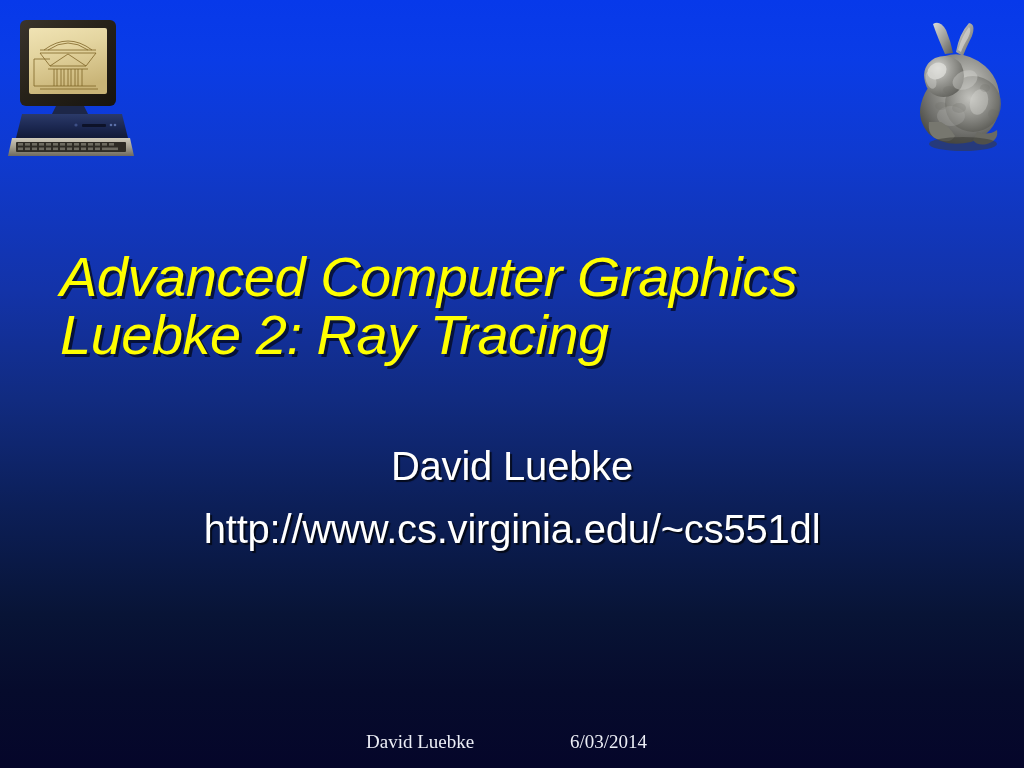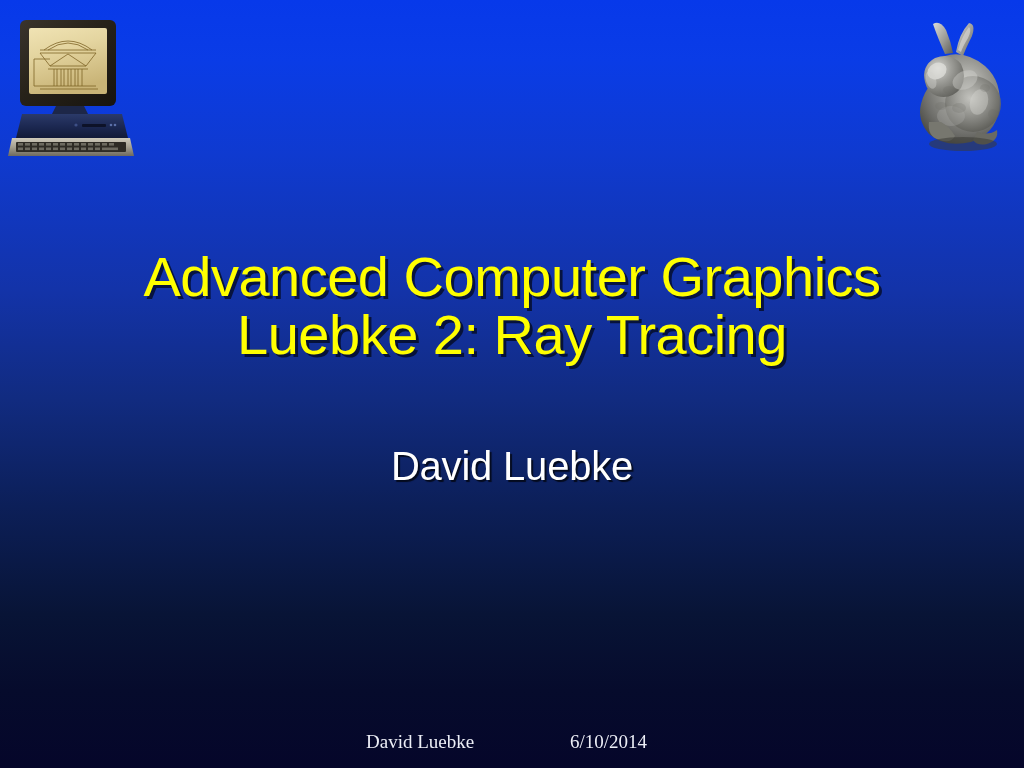--- a/index.html
+++ b/index.html
@@ -25,22 +25,23 @@
         #060b2c 90%,
         #05062a 100%);
   }
 
   
   #title-block {
     position: absolute;
     left: 60px;
     top: 248px;
     width: 904px;
-    text-align: center;
+    text-align: left;
     line-height: 1.03;
+    font-style: italic;
   }
   #title-block .tline {
     display: block;
     font-size: 56px;
     font-weight: 400;
     color: #ffff00;
     letter-spacing: -0.5px;
     text-shadow: 3px 3px 0px rgba(0,0,0,0.62);
     white-space: nowrap;
   }
@@ -276,20 +277,21 @@
     </svg>
   </div>
 
   <div id="title-block">
     <span class="tline">Advanced Computer Graphics</span>
     <span class="tline">Luebke 2: Ray Tracing</span>
   </div>
 
   <div id="body-block">
     <span class="bline">David Luebke</span>
+    <span class="bline">http://www.cs.virginia.edu/~cs551dl</span>
   </div>
 
   <div id="footer">
     <span id="footer-author">David Luebke</span>
-    <span id="footer-date">6/10/2014</span>
+    <span id="footer-date">6/03/2014</span>
   </div>
 
 </div>
 
 </body></html>

